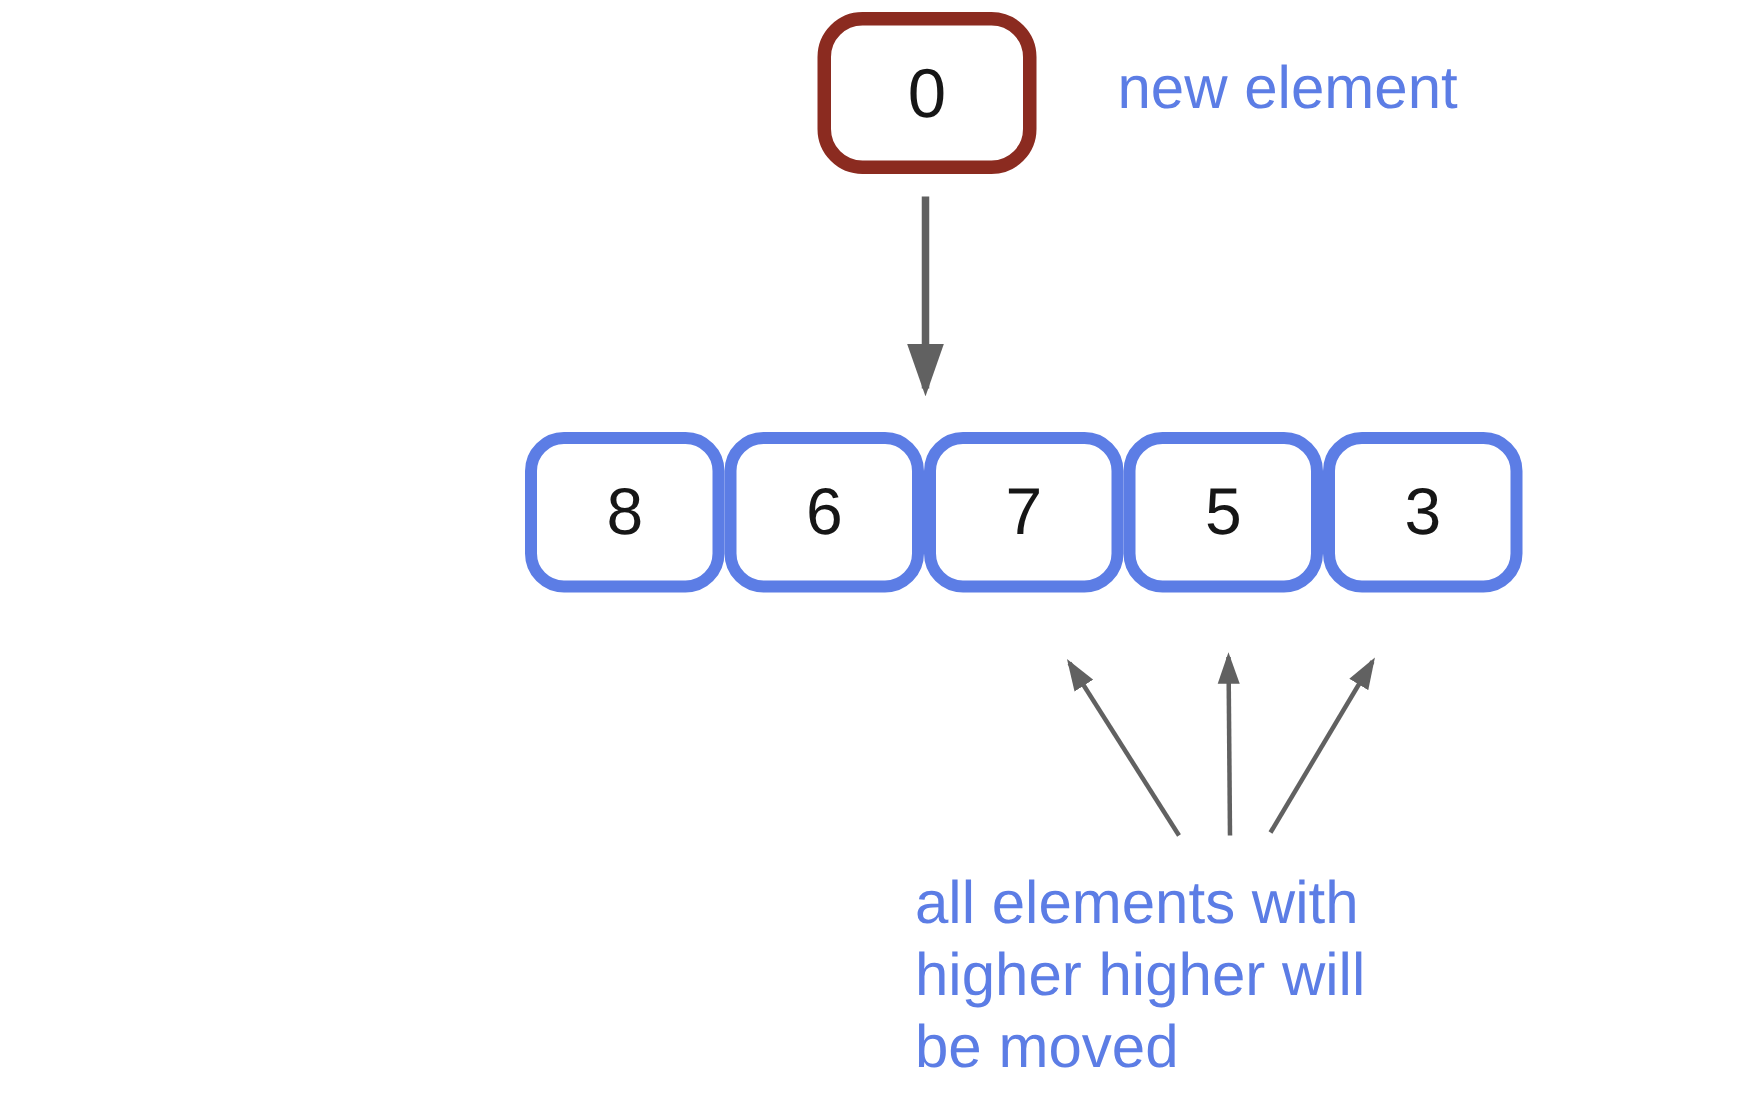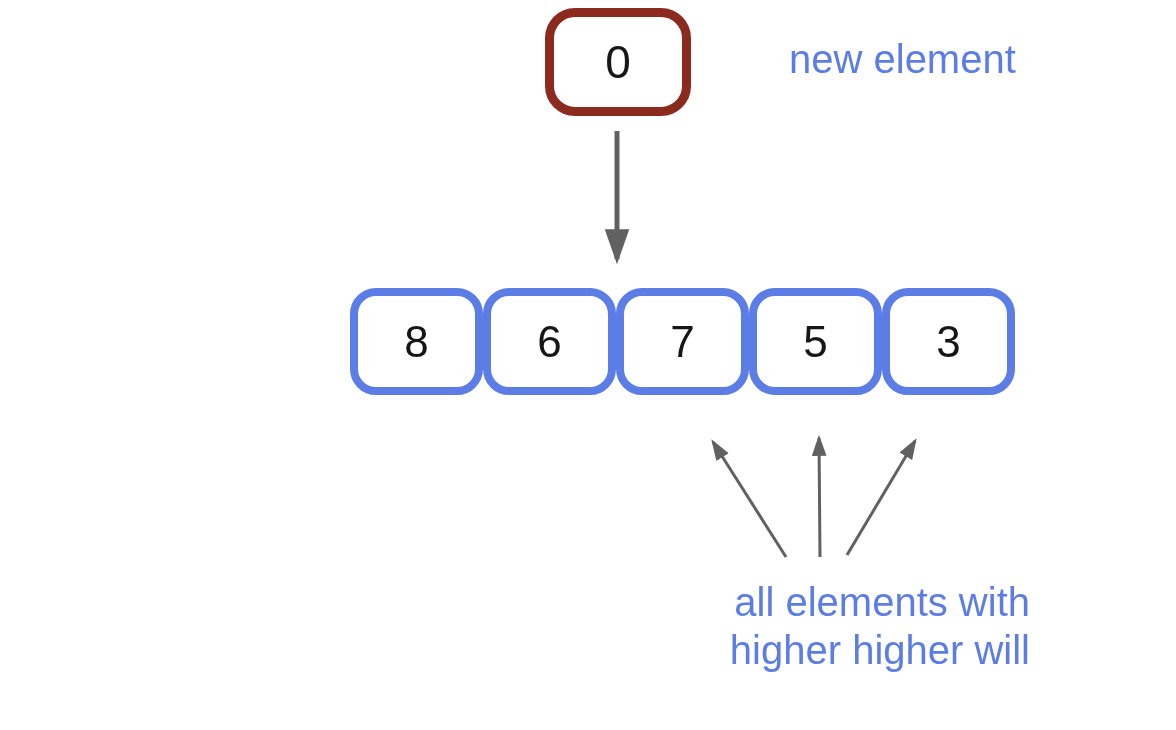--- a/index.html
+++ b/index.html
@@ -29,21 +29,20 @@
     border-radius:30px;
     background:#fff;
     display:flex;align-items:center;justify-content:center;
     font-size:46px;color:var(--number-black);
   }
   .new-element-label{
     position:absolute;left:745px;top:36px;
     font-size:40px;line-height:46px;
     color:var(--accent-blue);
     white-space:nowrap;
-    margin-left:44px;
   }
   .old-array-label{
     position:absolute;left:90px;top:314px;width:192px;
     text-align:right;
     font-size:40px;line-height:46px;
     color:var(--accent-blue);
     white-space:nowrap;
   }
   .array-row{
     position:absolute;left:350px;top:288px;
@@ -52,21 +51,21 @@
   .array-cell{
     width:133px;height:107px;
     border:8px solid var(--accent-blue);
     border-radius:26px;
     background:#fff;
     display:flex;align-items:center;justify-content:center;
     font-size:44px;color:var(--number-black);
   }
   .annotation{
     position:absolute;left:610px;top:578px;width:420px;
-    text-align:right;
+    text-align:left;
     font-size:40px;line-height:48px;
     color:var(--accent-blue);
   }
   .arrow-line{
     fill:none;
     stroke:var(--arrow-gray);
   }
   .arrow-head{ fill:var(--arrow-gray); }
 </style>
 </head>
@@ -107,15 +106,16 @@
       <span>5</span>
     </div>
     <div class="array-cell">
       <span>3</span>
     </div>
   </div>
 
   <div class="annotation">
     <div>all elements with</div>
     <div>higher higher will</div>
+    <div>be moved</div>
   </div>
 
 </div>
 
 </body></html>

